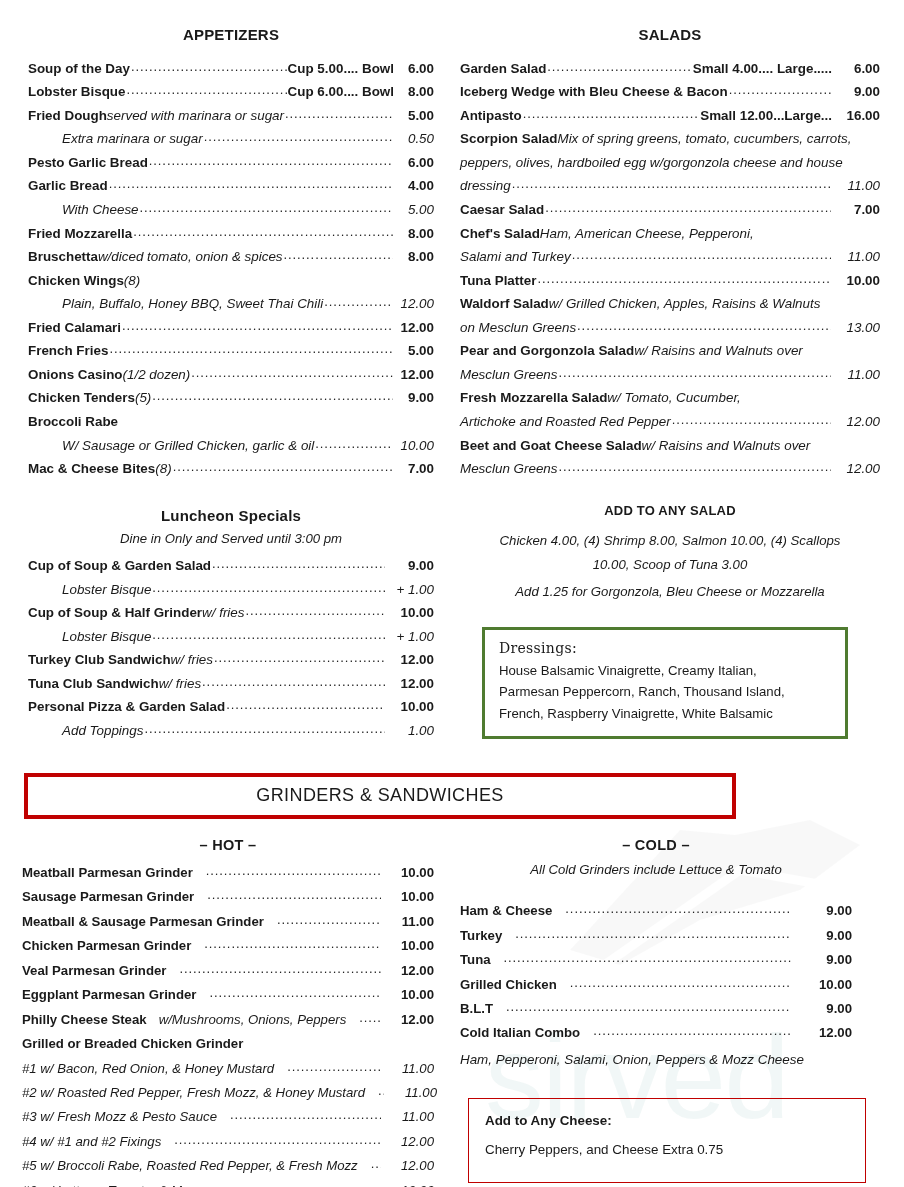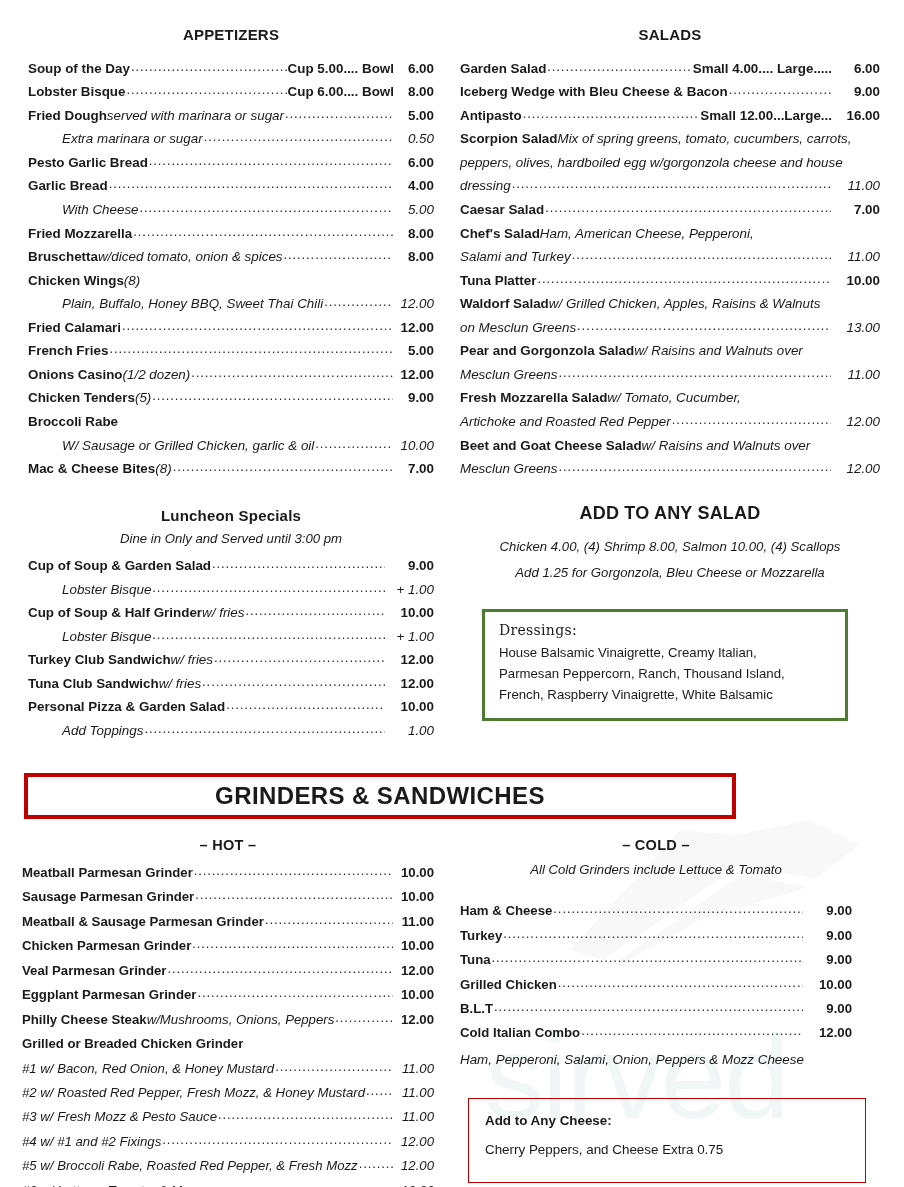--- a/index.html
+++ b/index.html
@@ -50,21 +50,21 @@
   .col-right { width: 452px; padding: 0 24px 0 8px; }
 
   .section-title {
     text-align: center;
     font-weight: bold;
     font-size: 15px;
     letter-spacing: .2px;
     margin: 26px 0 14px 0;
   }
   .section-title.sub { font-size: 15px; margin: 26px 0 6px 0; }
-  .section-title.caps { font-size: 18px; }
+  .section-title.caps { font-size: 13px; }
 
   .note {
     text-align: center;
     font-style: italic;
     font-size: 13.2px;
     margin: 0 0 6px 0;
     line-height: 1.38;
   }
 
   
@@ -145,37 +145,37 @@
 
   
   #grinders-banner {
     margin: 30px 24px 0 24px;
     border: 4px solid #c00000;
     height: 46px;
     display: flex; align-items: center; justify-content: center;
     background: #fff;
   }
   #grinders-banner .banner-text {
-    font-size: 24px;
-    font-weight: bold;
+    font-size: 18px;
+    font-weight: normal;
     letter-spacing: .4px;
   }
 
   .hotcold-title {
     text-align: center;
     font-weight: bold;
     font-size: 14.5px;
     margin: 18px 0 8px 0;
     letter-spacing: .3px;
   }
 
   .col-grind-left  { width: 452px; padding: 0 18px 0 22px; }
   .col-grind-right { width: 452px; padding: 0 52px 0 8px; }
 
-  .grind-row { font-size: 13.2px; padding: 2.2px 0; }
+  .grind-row { font-size: 13.2px; padding: 2.2px 0; gap: 12px; }
   .grind-row .leaders { top: -2px; }
 </style>
 </head>
 <body>
 
 <div id="watermark-layer">
   <div id="watermark-word">sirved</div>
   <svg id="watermark-mark" viewBox="0 0 330 185">
     <path d="M10 150 L120 30 L175 35 L250 20 L300 45 L240 90 L140 120 L60 165 Z" fill="#888"></path>
     <circle cx="70" cy="40" r="13" fill="#fff"></circle>
@@ -420,20 +420,21 @@
           </div>
           <div class="row italic">
             <span class="name">Mesclun Greens</span>
             <span class="leaders"></span>
             <span class="price pricew-48">12.00</span>
           </div>
         </div>
 
       <div class="section-title caps" style="margin-top:22px;">ADD TO ANY SALAD</div>
       <div class="note">Chicken 4.00, (4) Shrimp 8.00, Salmon 10.00, (4) Scallops</div>
+      <div class="note">10.00, Scoop of Tuna 3.00</div>
       <div class="note" style="margin-top:8px;">Add 1.25 for Gorgonzola, Bleu Cheese or Mozzarella</div>
 
       <div class="box-green">
         <div class="box-head">Dressings:</div>
         <div class="box-body">
           <div>House Balsamic Vinaigrette, Creamy Italian,</div>
           <div>Parmesan Peppercorn, Ranch, Thousand Island,</div>
           <div>French, Raspberry Vinaigrette, White Balsamic</div>
         </div>
       </div>

